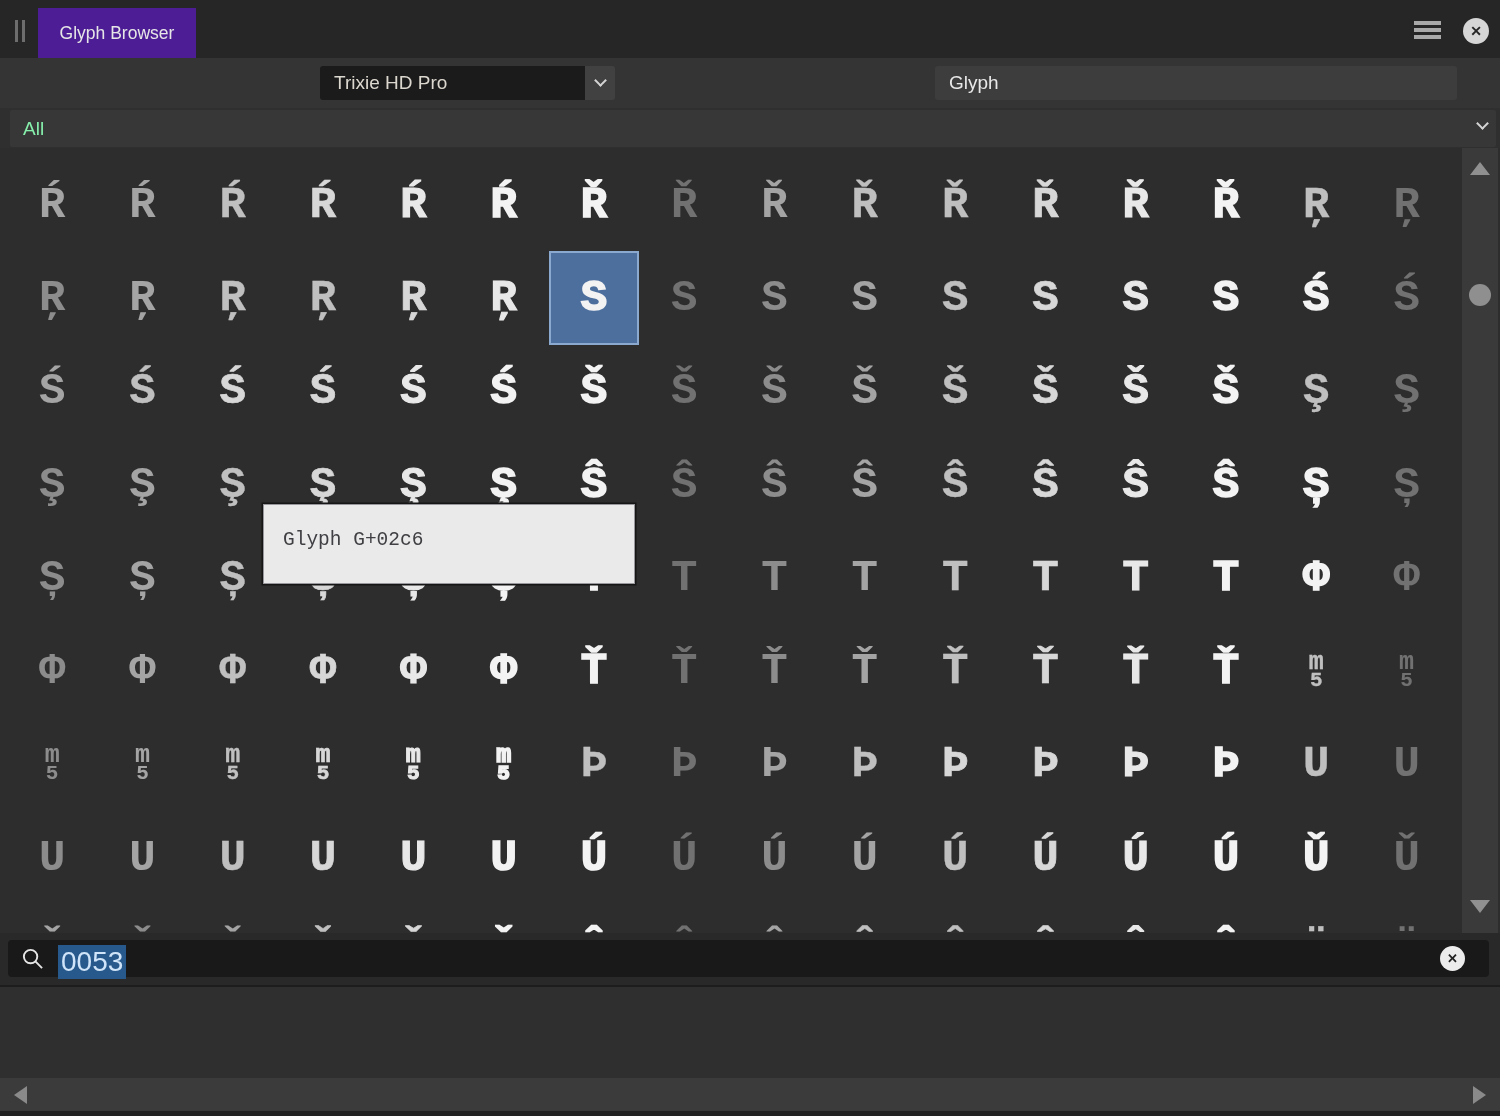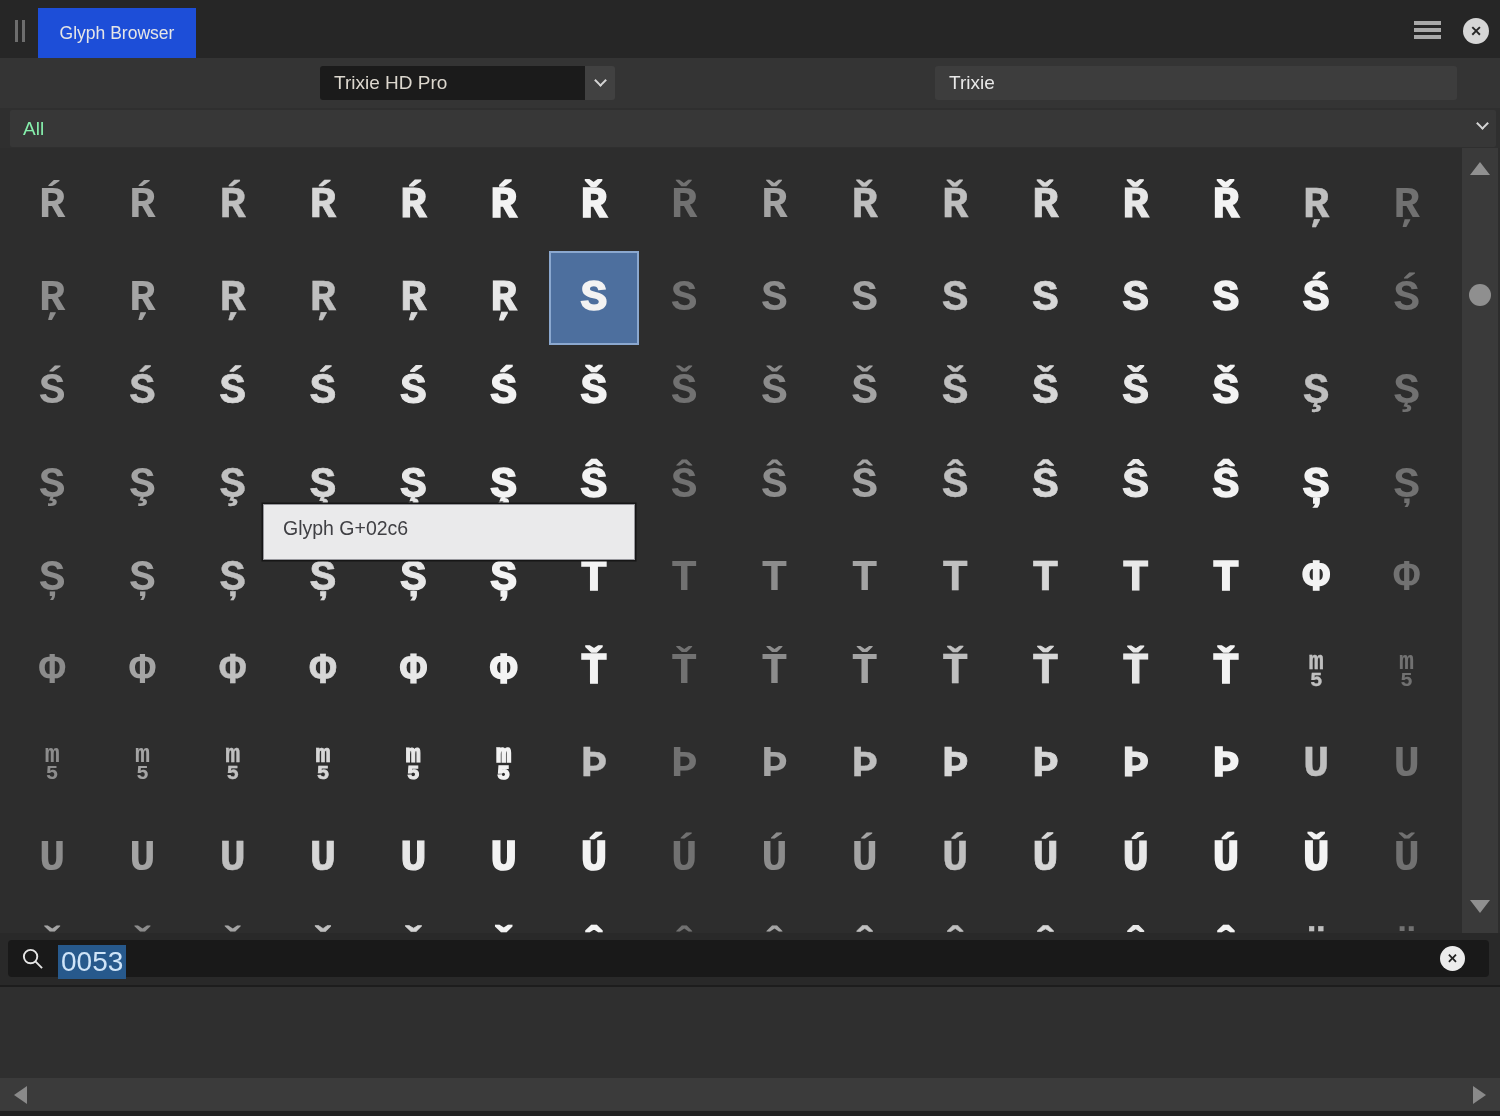--- a/index.html
+++ b/index.html
@@ -10,21 +10,21 @@
     font-family: "Liberation Sans", sans-serif;
     overflow: hidden;
     color: #e3e3e3;
   }
 
   
   .topbar { position:absolute; left:0; top:0; width:1500px; height:58px; background:#262626; }
   .grip { position:absolute; left:13px; top:20px; width:14px; height:22px; }
   .grip i { position:absolute; top:0; width:3px; height:22px; background:#6d6d6d; }
   .grip i:first-child { left:2px; } .grip i:last-child { left:9px; }
-  .tab { position:absolute; left:38px; top:8px; width:158px; height:50px; background:#1d4ed8;
+  .tab { position:absolute; left:38px; top:8px; width:158px; height:50px; background:#4c1d95;
          display:flex; align-items:center; justify-content:center; font-size:17.5px; color:#e6e6e6; }
   .menu-btn { position:absolute; left:1414px; top:21px; width:27px; height:18px; cursor:pointer; }
   .menu-btn i { display:block; width:27px; height:3.5px; background:#a9a9a9; margin-bottom:3.5px; }
   .close-btn { position:absolute; left:1463px; top:18px; width:26px; height:26px; border-radius:50%;
                background:#d6d6d6; color:#262626; font-size:14px; font-weight:bold;
                display:flex; align-items:center; justify-content:center; }
 
   
   .toolbar { position:absolute; left:0; top:58px; width:1500px; height:50px; background:#343434; }
   .font-field { position:absolute; left:320px; top:8px; width:265px; height:34px; background:#1b1b1b;
@@ -66,23 +66,23 @@
 
   
   .vscroll { position:absolute; left:1462px; top:0; width:36px; height:785px; background:#3a3a3a; }
   .vs-up { position:absolute; left:8px; top:14px; width:0; height:0;
            border-left:10px solid transparent; border-right:10px solid transparent; border-bottom:13px solid #909090; }
   .vs-thumb { position:absolute; left:7px; top:136px; width:22px; height:22px; border-radius:50%; background:#8f8f8f; }
   .vs-down { position:absolute; left:8px; top:752px; width:0; height:0;
              border-left:10px solid transparent; border-right:10px solid transparent; border-top:13px solid #909090; }
 
   
-  .tooltip { position:absolute; left:263px; top:356px; width:372px; height:56px; z-index:5;
+  .tooltip { position:absolute; left:263px; top:356px; width:372px; height:80px; z-index:5;
              background:#eaeaeb; border:1px solid #97979c; box-shadow:0 0 0 1.5px #161616;
-             color:#404044; font-size:19.5px; padding:8px 0 0 19px; line-height:31.5px; }
+             color:#404044; font-size:19.5px; padding:20px 0 0 19px; line-height:31.5px;font-family:Liberation Mono, monospace; }
 
   
   .searchrow { position:absolute; left:0; top:933px; width:1500px; height:52px; background:#292929; }
   .search-input { position:absolute; left:8px; top:7px; width:1481px; height:37px; background:#191919; border-radius:4px; }
   .search-icon { position:absolute; left:13px; top:7px; width:23px; height:23px; }
   .search-text { position:absolute; left:50px; top:5px; font-size:28px; color:#cfe4f8;
                  background:#27598c; padding:1px 3px; }
   .clear-btn { position:absolute; right:24px; top:6px; width:25px; height:25px; border-radius:50%;
                background:#ececec; color:#222; font-size:13px; font-weight:bold;
                display:flex; align-items:center; justify-content:center; }
@@ -117,21 +117,21 @@
     <span>✕</span>
   </div>
 </div>
 
 <div class="toolbar">
   <div class="font-field"><span>Trixie HD Pro</span></div>
   <div class="font-chev-btn">
     <span class="chev"></span>
   </div>
   <div class="weight-field">
-    <span>Trixie</span>
+    <span>Glyph</span>
     
   </div>
   <div class="lock">
     <span class="shackle"></span>
     <span class="lbody"></span>
   </div>
 </div>
 
 <div class="filterrow">
   <div class="all-select">

